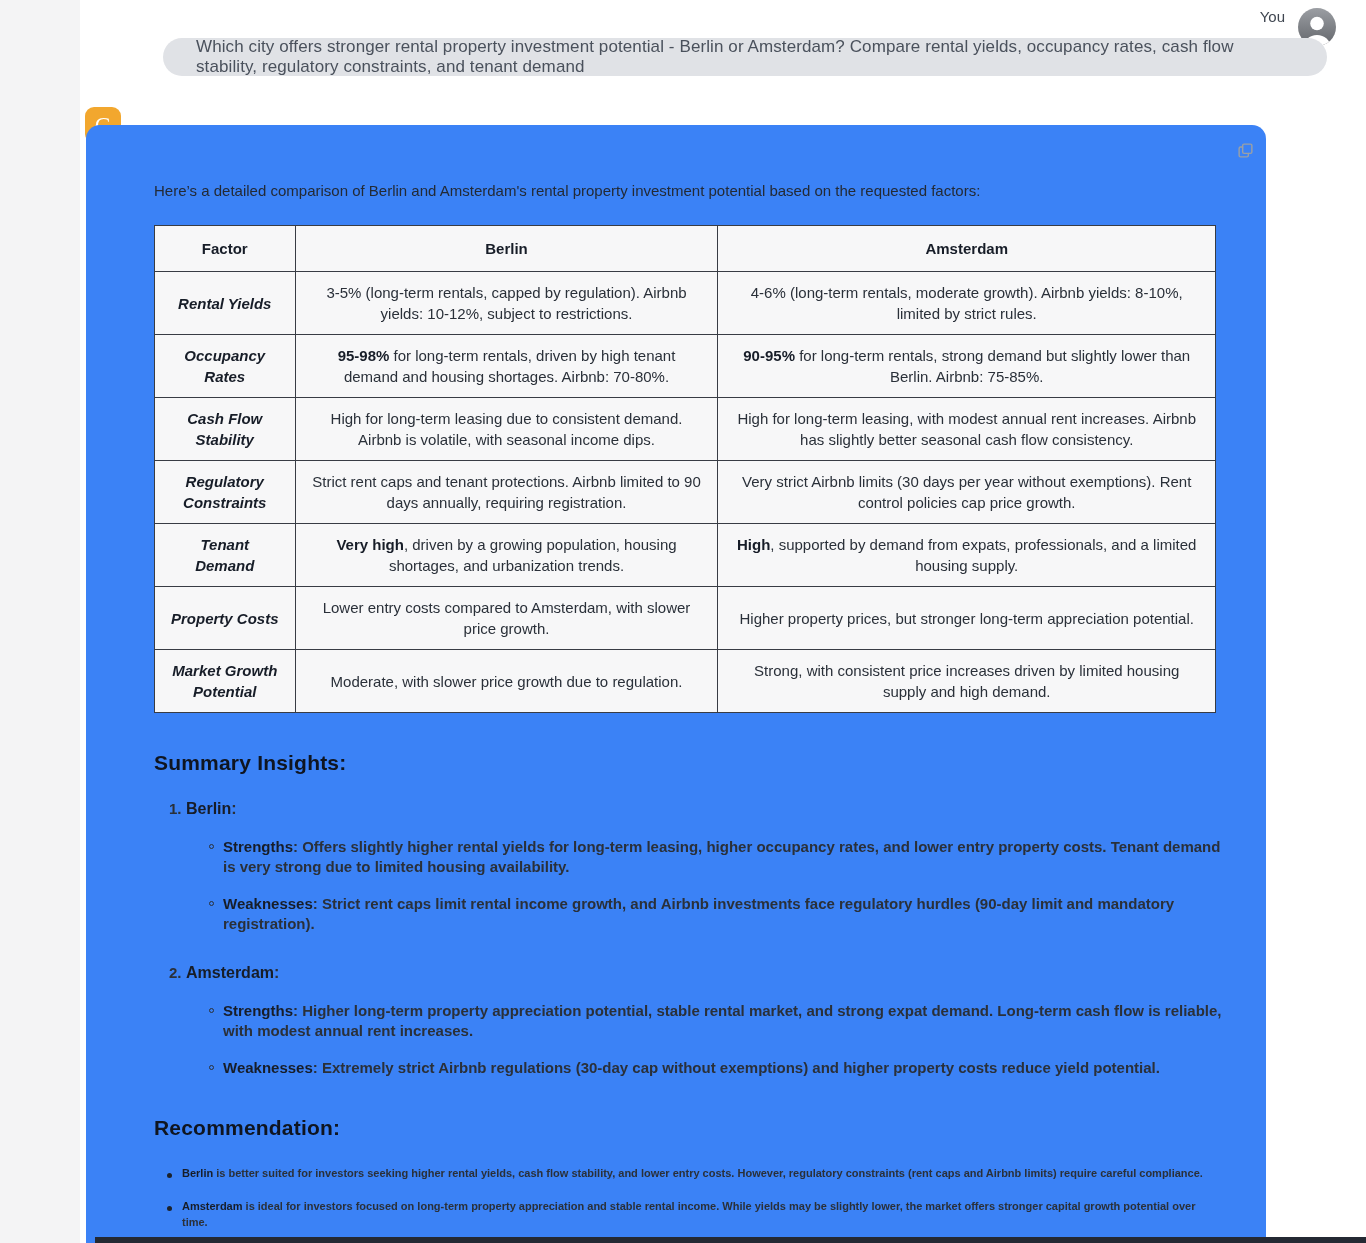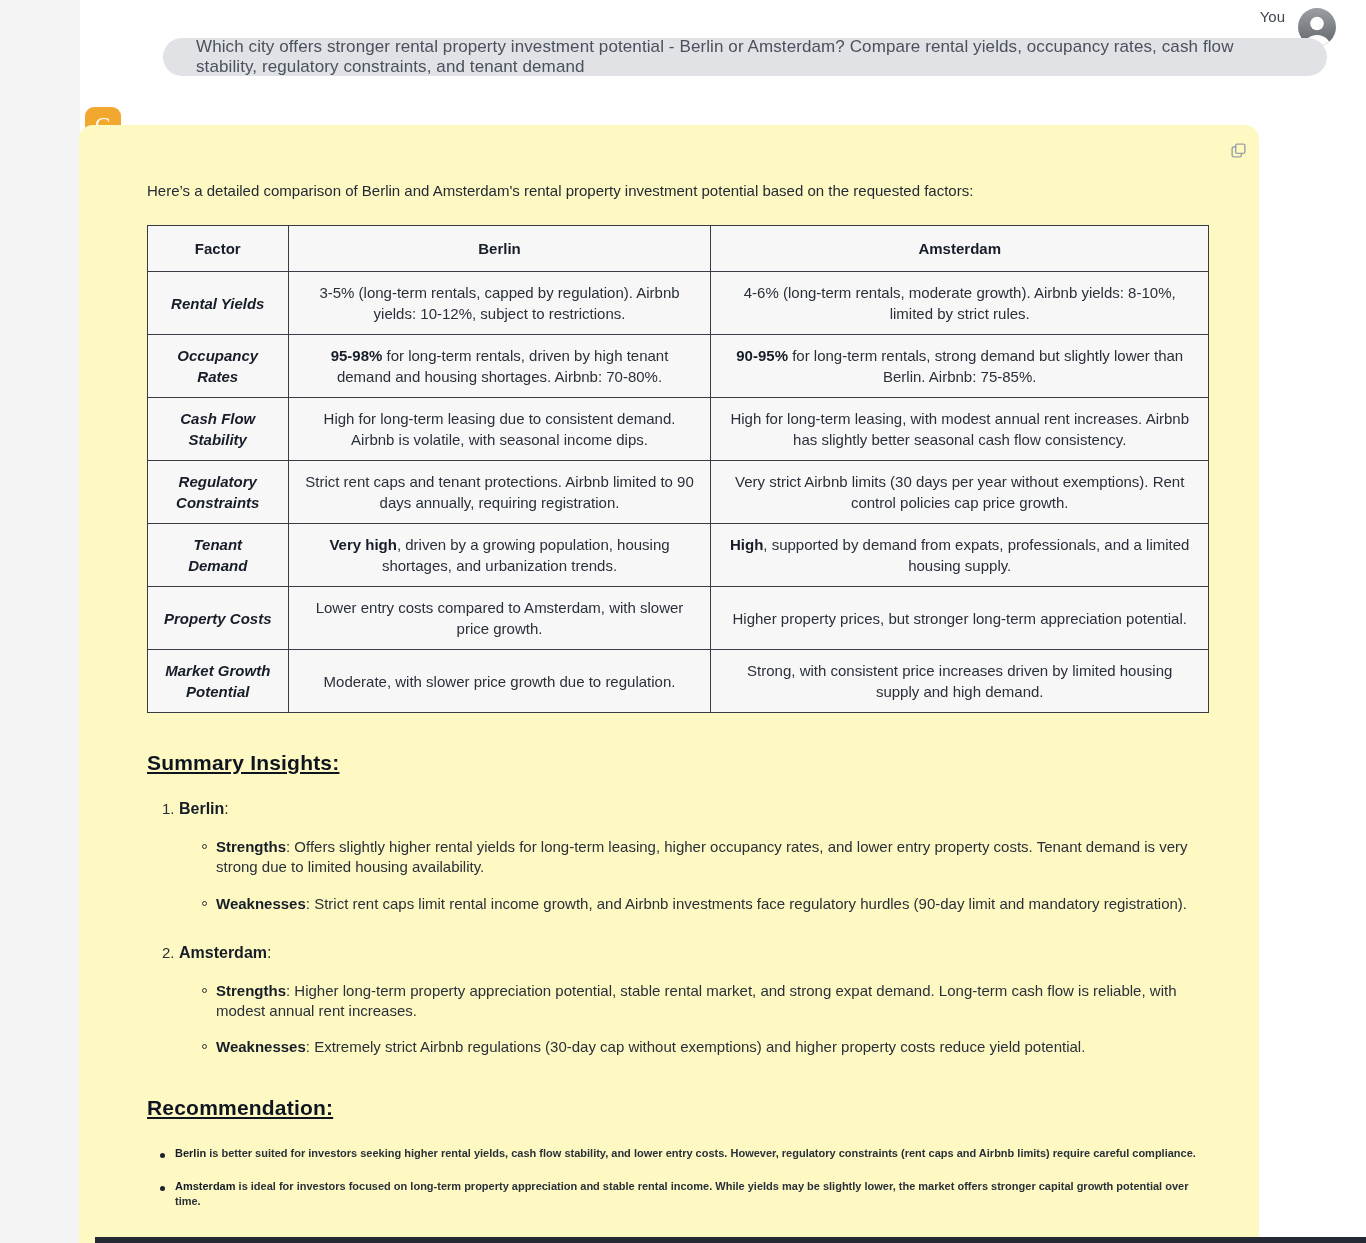--- a/index.html
+++ b/index.html
@@ -22,45 +22,45 @@
     padding:0 33px; font-size:17px; color:#4a515c; letter-spacing:0.1px;
   }
 
   
   .g-logo {
     position:absolute; left:85px; top:107px; width:36px; height:36px;
     background:#f2a72e; border-radius:9px; display:flex; align-items:center; justify-content:center;
     color:#fff; font-family:"Liberation Serif","DejaVu Serif",serif; font-size:23px; line-height:1;
   }
   .card {
-    position:absolute; left:79px; top:125px; width:1180px; height:1118px;
-    background:#fef9c3; border-radius:14px 14px 0 0;
+    position:absolute; left:86px; top:125px; width:1180px; height:1118px;
+    background:#3b82f6; border-radius:14px 14px 0 0;
   }
   .copy-btn { position:absolute; top:15px; right:11px; width:20px; height:20px; cursor:pointer;
     display:flex; align-items:center; justify-content:center; background:none; border:none; padding:0; }
   .card-content { padding:57px 50px 0 68px; }
   .intro { font-size:15px; color:#232a35; }
 
   table.cmp { border-collapse:collapse; margin-top:26px; table-layout:fixed; width:1062px; background:#f7f7f8; }
   .cmp th, .cmp td {
     border:1px solid #383c44; text-align:center; vertical-align:middle;
     font-size:15px; color:#2a3039; line-height:1.4; padding:10px 16px;
   }
   .cmp th { font-weight:bold; color:#171d28; padding:12px 16px; }
   .cmp td.factor { font-weight:bold; color:#171d28;font-style:italic; }
   .cmp .c1 { width:128px; }   
   .cmp .c2 { width:385px; }
   .cmp .c3 { width:453px; }
   .cmp b { color:#171d28; }
 
   h2.section-heading {
-    font-size:21px; font-weight:800; color:#0f1520; margin:38px 0 0 0; letter-spacing:0.2px;text-decoration:underline;
+    font-size:21px; font-weight:800; color:#0f1520; margin:38px 0 0 0; letter-spacing:0.2px;
   }
   .olist { margin-top:25px; }
-  .oitem { margin-bottom:30px; }
+  .oitem { margin-bottom:30px;font-weight:bold; }
   .oitem-title { font-size:16px; color:#2a3039; margin-left:15px; }
   .oitem-title .num { font-size:15px; }
   .oitem-title b { color:#171d28; }
   .sublist { margin-top:19px; margin-left:55px; }
   .subitem { position:relative; padding-left:14px; font-size:15px; color:#2a3039; line-height:1.35; margin-bottom:16px; width:1000px; }
   .subitem .ring { position:absolute; left:0; top:7px; width:5px; height:5px; border:1.3px solid #2a3039; border-radius:50%; box-sizing:border-box; border-width:1px; }
   .subitem b { color:#171d28;margin-top:28px; }
 
   .rec-list { margin-top:26px; margin-left:13px; }
   .recitem { position:relative; padding-left:15px; font-size:11px; color:#2a3039; line-height:1.4; margin-bottom:18px; width:1030px;font-weight:bold; }

